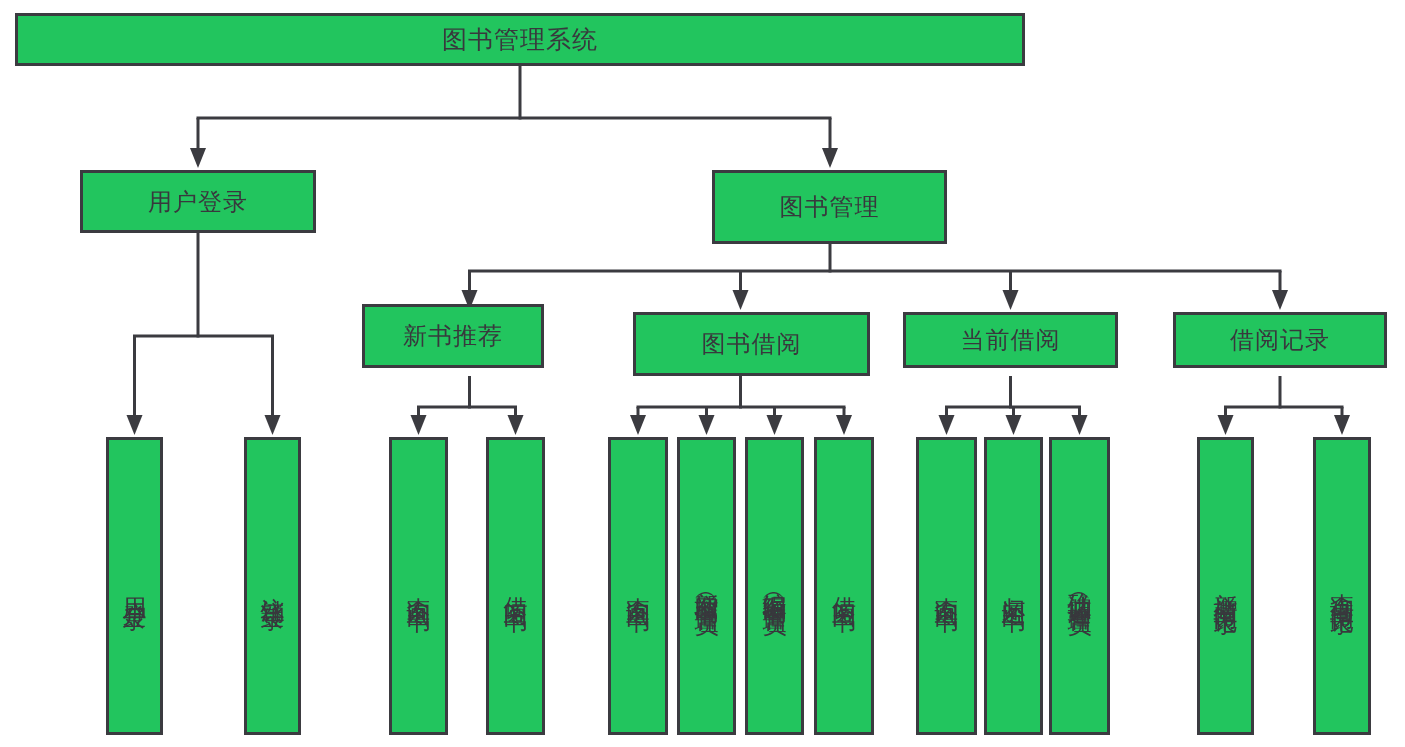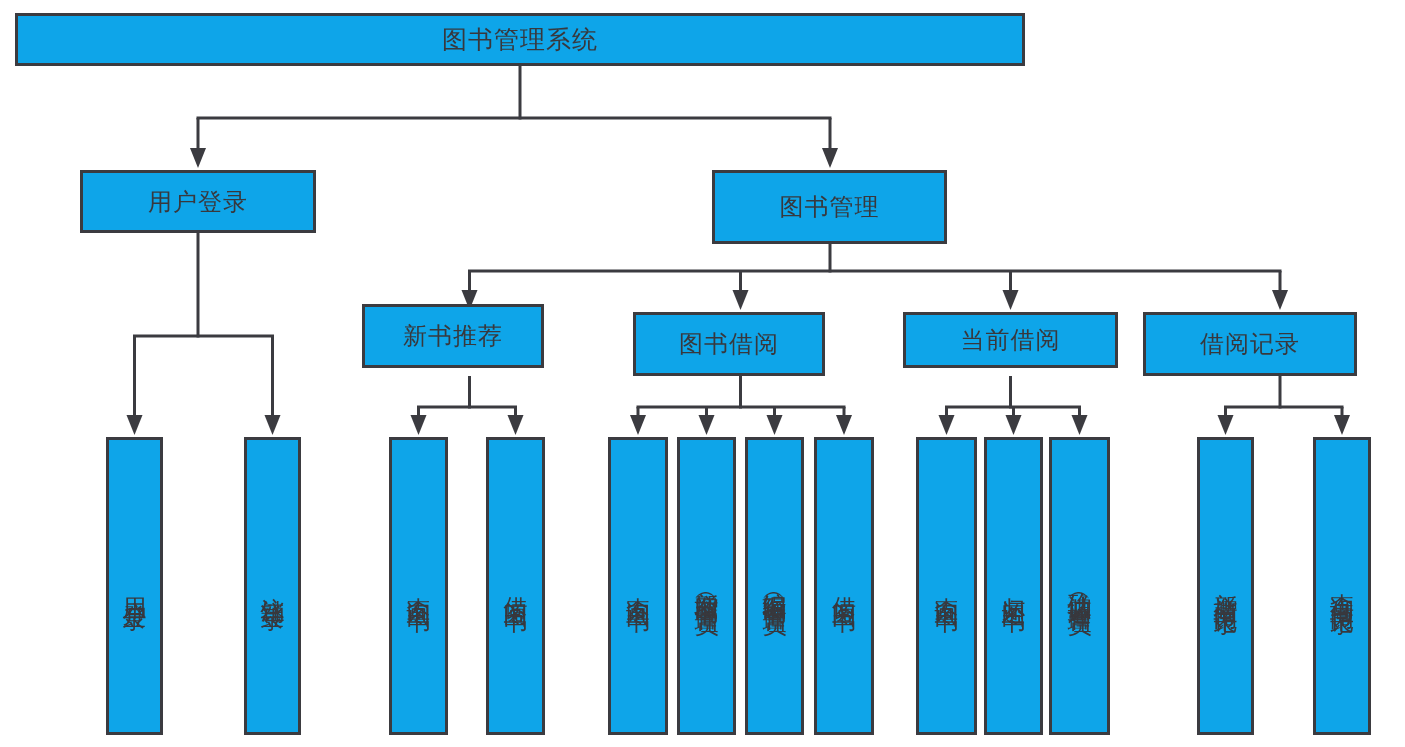--- a/index.html
+++ b/index.html
@@ -2,21 +2,21 @@
 <html><head>
 <meta charset="utf-8">
 <style>
   html,body{margin:0;padding:0;background:#ffffff;}
   .canvas{
     position:relative;width:1405px;height:747px;background:#ffffff;overflow:hidden;
     font-family:"Liberation Sans","DejaVu Sans",sans-serif;
   }
   .wires{position:absolute;left:0;top:0;pointer-events:none;}
   .node{
-    position:absolute;box-sizing:border-box;border:3px solid #3b3b40;background:#0ea5e9;
+    position:absolute;box-sizing:border-box;border:3px solid #3b3b40;background:#22c55e;
     display:flex;align-items:center;justify-content:center;color:#38383d;
   }
   .hlabel{font-size:24px;letter-spacing:1px;}
   .root .hlabel{font-size:25px;}
   .vtext{
     writing-mode:vertical-rl;text-orientation:mixed;line-height:1;
     font-size:24px;letter-spacing:4px;white-space:nowrap;
   }
   .vtext.long{letter-spacing:3px;}
   .watermark{
@@ -102,27 +102,27 @@
   <div class="node" style="left:80px;top:170px;width:236px;height:63px">
     <span class="hlabel">用户登录</span>
   </div>
   <div class="node" style="left:712px;top:170px;width:235px;height:74px">
     <span class="hlabel">图书管理</span>
   </div>
 
   <div class="node" style="left:362px;top:304px;width:182px;height:64px">
     <span class="hlabel">新书推荐</span>
   </div>
-  <div class="node" style="left:633px;top:312px;width:192px;height:64px">
+  <div class="node" style="left:633px;top:312px;width:237px;height:64px">
     <span class="hlabel">图书借阅</span>
   </div>
   <div class="node" style="left:903px;top:312px;width:215px;height:56px">
     <span class="hlabel">当前借阅</span>
   </div>
-  <div class="node" style="left:1143px;top:312px;width:214px;height:64px">
+  <div class="node" style="left:1173px;top:312px;width:214px;height:56px">
     <span class="hlabel">借阅记录</span>
   </div>
 
   <div class="node" style="left:106px;top:437px;width:57px;height:298px">
     <span class="vtext">用户登录</span>
   </div>
   <div class="node" style="left:244px;top:437px;width:57px;height:298px">
     <span class="vtext">注销登录</span>
   </div>
 

